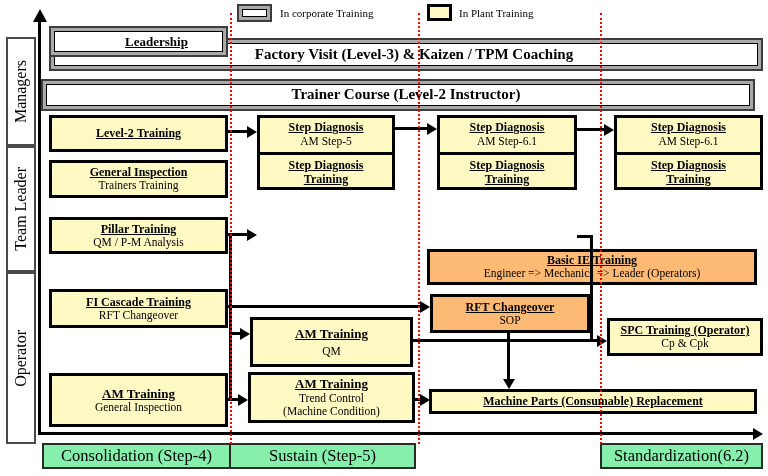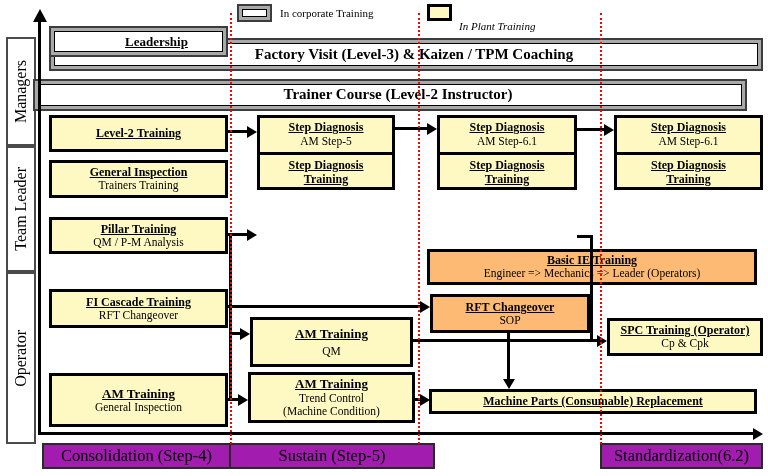--- a/index.html
+++ b/index.html
@@ -14,21 +14,21 @@
   .thin2{background:#fff;border:2px solid #000;}
   .cbox{display:flex;flex-direction:column;align-items:center;justify-content:center;
         text-align:center;line-height:1.18;}
   .t{font-weight:bold;text-decoration:underline;font-size:12px;}
   .t13{font-weight:bold;text-decoration:underline;font-size:13px;}
   .s{font-size:11.5px;}
   .banner-t{font-weight:bold;font-size:15px;margin-left:16px;}
   
   .lane{border:2px solid #4a4a4a;background:#fff;display:flex;align-items:center;justify-content:center;}
   .lane span{writing-mode:vertical-rl;transform:rotate(180deg);font-size:16px;white-space:nowrap;}
-  .phase{border:2px solid #2a2a2a;background:#a21caf;display:flex;align-items:center;justify-content:center;
+  .phase{border:2px solid #2a2a2a;background:#86efac;display:flex;align-items:center;justify-content:center;
          font-size:16.5px;}
   
   .hl{height:3px;background:#000;z-index:40;}
   .vl{width:3px;background:#000;z-index:40;}
   .arr-r{width:0;height:0;border-left:10px solid #000;border-top:6px solid transparent;
          border-bottom:6px solid transparent;z-index:41;}
   .arr-d{width:0;height:0;border-top:10px solid #000;border-left:6px solid transparent;
          border-right:6px solid transparent;z-index:41;}
   .arr-u{width:0;height:0;border-bottom:13px solid #000;border-left:7px solid transparent;
          border-right:7px solid transparent;z-index:41;}
@@ -48,39 +48,39 @@
   <div class="abs hl" style="left:38px;top:432px;width:715px;"></div>
   <div class="abs arr-r" style="left:753px;top:427.5px;"></div>
 
   <div class="abs redline" style="left:230px;"></div>
   <div class="abs redline" style="left:418px;"></div>
   <div class="abs redline" style="left:600px;"></div>
 
   <div class="abs corp" style="left:237px;top:4px;width:35px;height:18px;"></div>
   <div class="abs legend-label" style="left:280px;top:4px;height:18px;">In corporate Training</div>
   <div class="abs plant" style="left:427px;top:4px;width:25px;height:17px;"></div>
-  <div class="abs legend-label" style="left:459px;top:17px;height:18px;font-style:italic;">In Plant Training</div>
+  <div class="abs legend-label" style="left:459px;top:4px;height:18px;">In Plant Training</div>
 
   <div class="abs lane" style="left:6px;top:37px;width:30px;height:109px;">
     <span>Managers</span>
     </div>
   <div class="abs lane" style="left:6px;top:146px;width:30px;height:126px;">
     <span>Team Leader</span>
     </div>
   <div class="abs lane" style="left:6px;top:272px;width:30px;height:172px;">
     <span>Operator</span>
     </div>
 
   <div class="abs corp cbox" style="left:49px;top:38px;width:714px;height:33px;z-index:8;">
     <span class="banner-t">Factory Visit (Level-3) &amp; Kaizen / TPM Coaching</span>
     </div>
   <div class="abs corp cbox" style="left:49px;top:26px;width:179px;height:31px;z-index:12;padding-left:36px;">
     <span class="t13">Leadership</span>
     </div>
-  <div class="abs corp cbox" style="left:33px;top:79px;width:714px;height:32px;z-index:8;">
+  <div class="abs corp cbox" style="left:41px;top:79px;width:714px;height:32px;z-index:8;">
     <span class="banner-t">Trainer Course (Level-2 Instructor)</span>
     </div>
 
   <div class="abs plant cbox" style="left:49px;top:115px;width:179px;height:37px;z-index:10;">
     <span class="t">Level-2 Training</span>
     </div>
 
   <div class="abs plant" style="left:257px;top:115px;width:138px;height:75px;z-index:10;">
     <div class="stepcell" style="height:34px;">
       <span class="t">Step Diagnosis</span>
@@ -196,20 +196,20 @@
 
   <div class="abs vl" style="left:507px;top:333px;height:47px;"></div>
   <div class="abs arr-d" style="left:502.5px;top:379px;"></div>
 
   <div class="abs hl" style="left:415px;top:398px;width:6px;"></div>
   <div class="abs arr-r" style="left:420px;top:393.5px;"></div>
 
   <div class="abs phase" style="left:42px;top:443px;width:189px;height:26px;">
     <span>Consolidation (Step-4)</span>
     </div>
-  <div class="abs phase" style="left:229px;top:443px;width:206px;height:26px;">
+  <div class="abs phase" style="left:229px;top:443px;width:187px;height:26px;">
     <span>Sustain (Step-5)</span>
     </div>
   <div class="abs phase" style="left:600px;top:443px;width:163px;height:26px;">
     <span>Standardization(6.2)</span>
     </div>
 
 </div>
 
 </body></html>

